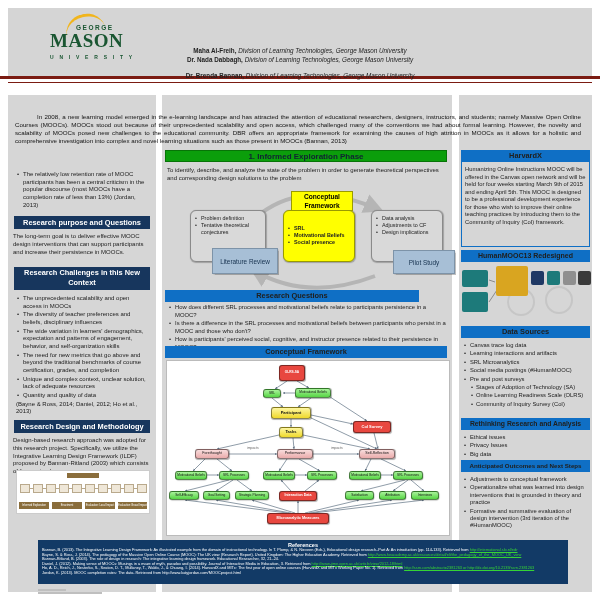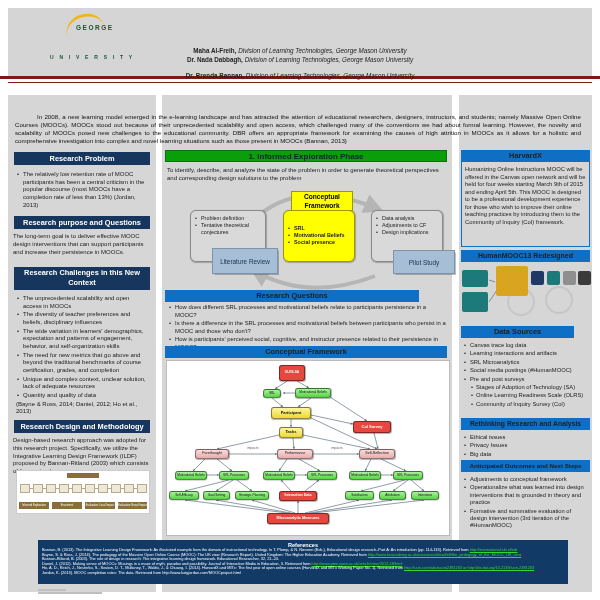--- a/index.html
+++ b/index.html
@@ -70,41 +70,41 @@
 </style>
 </head>
 <body>
 
 <div class="poster">
 
   <div class="abs header"></div>
   <div class="abs logo">
     <div class="swoosh"></div>
     <div class="george">GEORGE</div>
+    <div class="mason">MASON</div>
     <div class="univ">U N I V E R S I T Y</div>
   </div>
   <div class="abs author" style="top:47px;">
     <b>Maha Al-Freih, </b><i>Division of Learning Technologies, George Mason University</i>
   </div>
   <div class="abs author" style="top:56px;">
     <b>Dr. Nada Dabbagh, </b><i>Division of Learning Technologies, George Mason University</i>
   </div>
   <div class="abs rule1"></div>
   <div class="abs author" style="top:72px;z-index:3;">
     <b>Dr. Brenda Bannan, </b><i>Division of Learning Technologies, George Mason University</i>
   </div>
   <div class="abs rule2"></div>
 
   <div class="abs col col-left"></div>
   <div class="abs col col-mid"></div>
   <div class="abs col col-right"></div>
 
   <div class="abs intro-text"><span class="ind"></span><span>In 2008, a new learning model emerged in the e-learning landscape and has attracted the attention of educational researchers, designers, instructors, and students; namely Massive Open Online Courses (MOOCs). MOOCs stood out because of their unprecedented scalability and open access, which challenged many of the conventions we had about formal learning. However, the novelty and scalability of MOOCs posed new challenges to the educational community.  DBR offers an appropriate framework for examining the causes of high attrition in MOOCs as it allows for a holistic and comprehensive investigation into complex and novel learning situations such as those present in MOOCs (Bannan, 2013)</span></div>
 
-  <div class="abs hnavy" style="left:14px;top:152px;width:136px;">Research Problem</div>
   <div class="abs" style="left:16px;top:171px;width:132px;">
     <div class="bi">The relatively low retention rate of MOOC participants has been a central criticism in the popular discourse (most MOOCs have a completion rate of less than 13%) (Jordan, 2013)</div>
   </div>
 
   <div class="abs hnavy" style="left:14px;top:216px;width:136px;">Research purpose and Questions</div>
   <div class="abs body-txt" style="left:13px;top:233px;width:138px;">The long-term goal is to deliver effective MOOC design interventions that can support participants and increase their persistence in MOOCs.</div>
 
   <div class="abs hnavy hnavy2" style="left:14px;top:267px;width:136px;">Research Challenges in this New Context</div>
   <div class="abs" style="left:16px;top:295px;width:132px;">
     <div class="bi">The unprecedented scalability and open access in MOOCs</div>
@@ -270,21 +270,21 @@
     </svg>
     <div class="block" style="left:3px;top:6px;width:26px;height:17px;background:#1d7a7a;"></div>
     <div class="block" style="left:3px;top:28px;width:26px;height:20px;background:#1d7a7a;"></div>
     <div class="block" style="left:37px;top:2px;width:32px;height:30px;background:#d9a520;"></div>
     <div class="block" style="left:72px;top:7px;width:13px;height:14px;background:#1f3864;"></div>
     <div class="block" style="left:88px;top:7px;width:13px;height:14px;background:#1d7a7a;"></div>
     <div class="block" style="left:104px;top:7px;width:13px;height:14px;background:#8f8f8f;"></div>
     <div class="block" style="left:119px;top:7px;width:13px;height:14px;background:#3a3a3a;"></div>
   </div>
 
-  <div class="abs hblue" style="left:461px;top:326px;width:113px;">Data Sources</div>
+  <div class="abs hblue" style="left:461px;top:326px;width:129px;">Data Sources</div>
   <div class="abs" style="left:463px;top:342px;width:126px;">
     <div class="bi" style="font-size:5.8px;">Canvas trace log data</div>
     <div class="bi" style="font-size:5.8px;">Learning interactions and artifacts</div>
     <div class="bi" style="font-size:5.8px;">SRL Microanalytics</div>
     <div class="bi" style="font-size:5.8px;">Social media postings (#HumanMOOC)</div>
     <div class="bi" style="font-size:5.8px;">Pre and post surveys</div>
     <div class="bi bi2" style="font-size:5.8px;">Stages of Adoption of Technology (SA)</div>
     <div class="bi bi2" style="font-size:5.8px;">Online Learning Readiness Scale (OLRS)</div>
     <div class="bi bi2" style="font-size:5.8px;">Community of Inquiry Survey (CoI)</div>
   </div>

